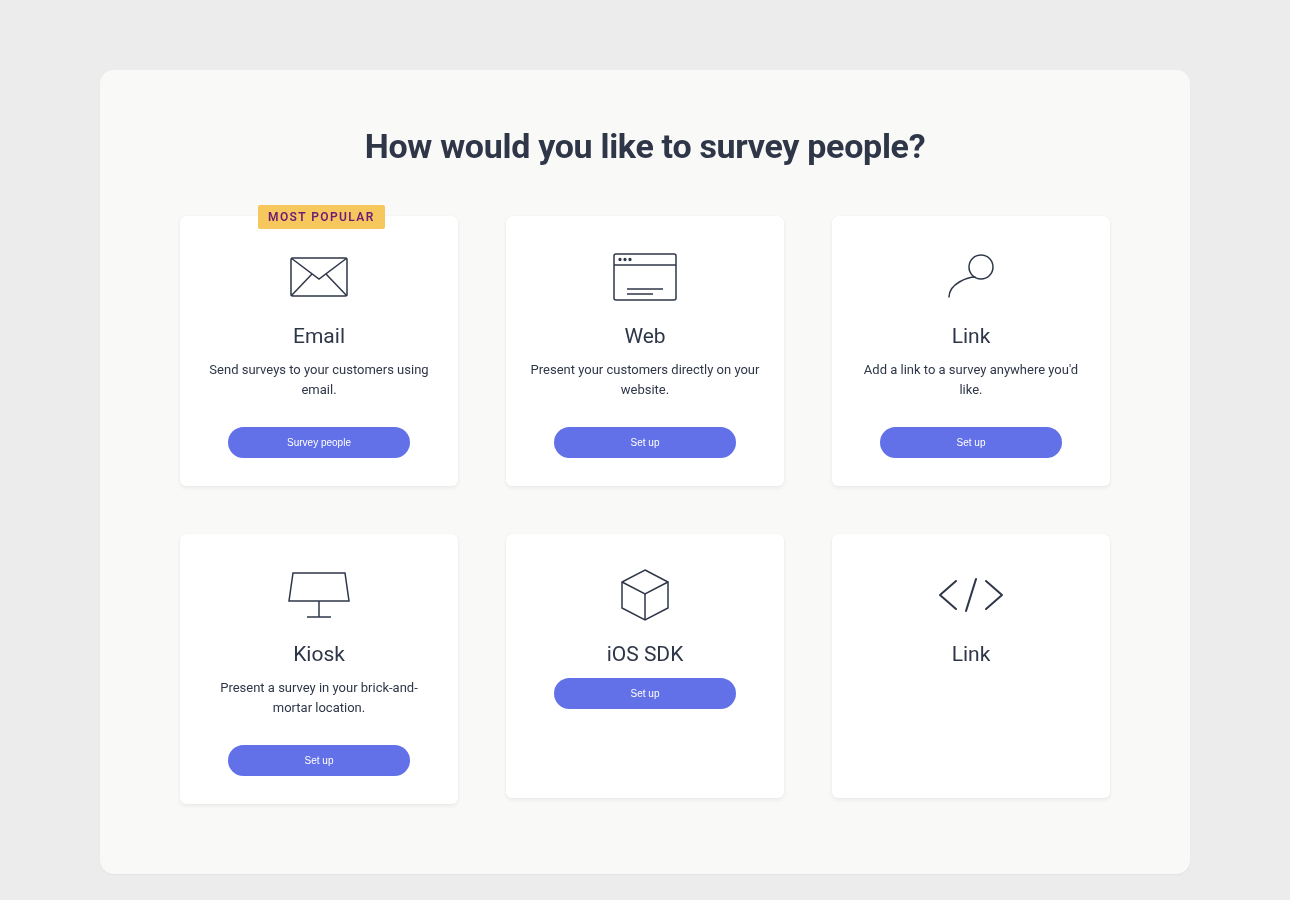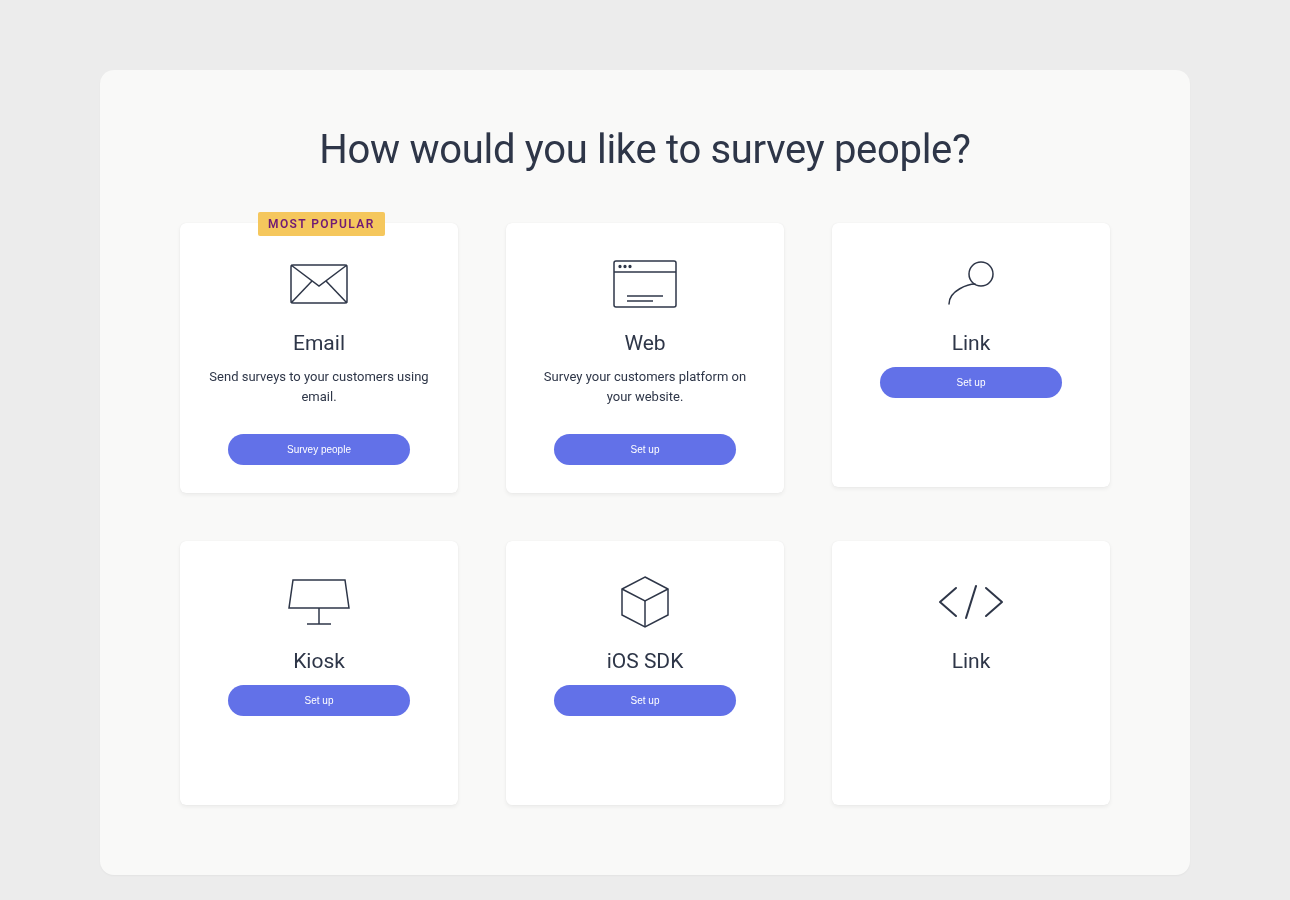--- a/index.html
+++ b/index.html
@@ -15,22 +15,22 @@
     }
     .panel {
       background: #f9f9f8;
       border-radius: 14px;
       width: 1090px;
       padding: 56px 80px 70px;
       box-shadow: 0 1px 2px rgba(0,0,0,0.04);
     }
     .page-title {
       text-align: center;
-      font-size: 40px;
-      font-weight: 400;
+      font-size: 34px;
+      font-weight: 700;
       color: #2e3648;
       letter-spacing: -0.3px;
       margin-bottom: 50px;
     }
     .grid {
       display: grid;
       grid-template-columns: repeat(3, 1fr);
       gap: 48px;
     }
     .card-wrap { position: relative; }
@@ -122,48 +122,50 @@
             <rect x="1" y="1" width="62" height="46" rx="2"></rect>
             <line x1="1" y1="12" x2="63" y2="12"></line>
             <circle cx="7" cy="6.5" r="0.9" fill="#2e3648"></circle>
             <circle cx="12" cy="6.5" r="0.9" fill="#2e3648"></circle>
             <circle cx="17" cy="6.5" r="0.9" fill="#2e3648"></circle>
             <line x1="14" y1="36" x2="50" y2="36"></line>
             <line x1="14" y1="41" x2="40" y2="41"></line>
           </svg>
         </div>
         <div class="card-title">Web</div>
-        <div class="card-desc">Survey your customers platform on your website.</div>
+        <div class="card-desc">Present your customers directly on your website.</div>
         <button class="card-button">Set up</button>
       </div>
     </div>
 
     <div class="card-wrap">
       <div class="card">
         <div class="card-icon">
           <svg width="52" height="48" viewBox="0 0 52 48" stroke-width="1.5">
             <circle cx="36" cy="14" r="12"></circle>
             <path d="M4 44 C4 30, 24 24, 30 24" stroke-linecap="round"></path>
           </svg>
         </div>
         <div class="card-title">Link</div>
+        <div class="card-desc">Add a link to a survey anywhere you'd like.</div>
         <button class="card-button">Set up</button>
       </div>
     </div>
 
     <div class="card-wrap">
       <div class="card">
         <div class="card-icon">
           <svg width="64" height="52" viewBox="0 0 64 52" stroke-width="1.5">
             <path d="M6 4 L58 4 L62 32 L2 32 Z"></path>
             <line x1="32" y1="32" x2="32" y2="48"></line>
             <line x1="20" y1="48" x2="44" y2="48"></line>
           </svg>
         </div>
         <div class="card-title">Kiosk</div>
+        <div class="card-desc">Present a survey in your brick-and-mortar location.</div>
         <button class="card-button">Set up</button>
       </div>
     </div>
 
     <div class="card-wrap">
       <div class="card">
         <div class="card-icon">
           <svg width="50" height="54" viewBox="0 0 50 54" stroke-width="1.5">
             <path d="M25 2 L48 14 L48 40 L25 52 L2 40 L2 14 Z"></path>
             <path d="M2 14 L25 26 L48 14"></path>

